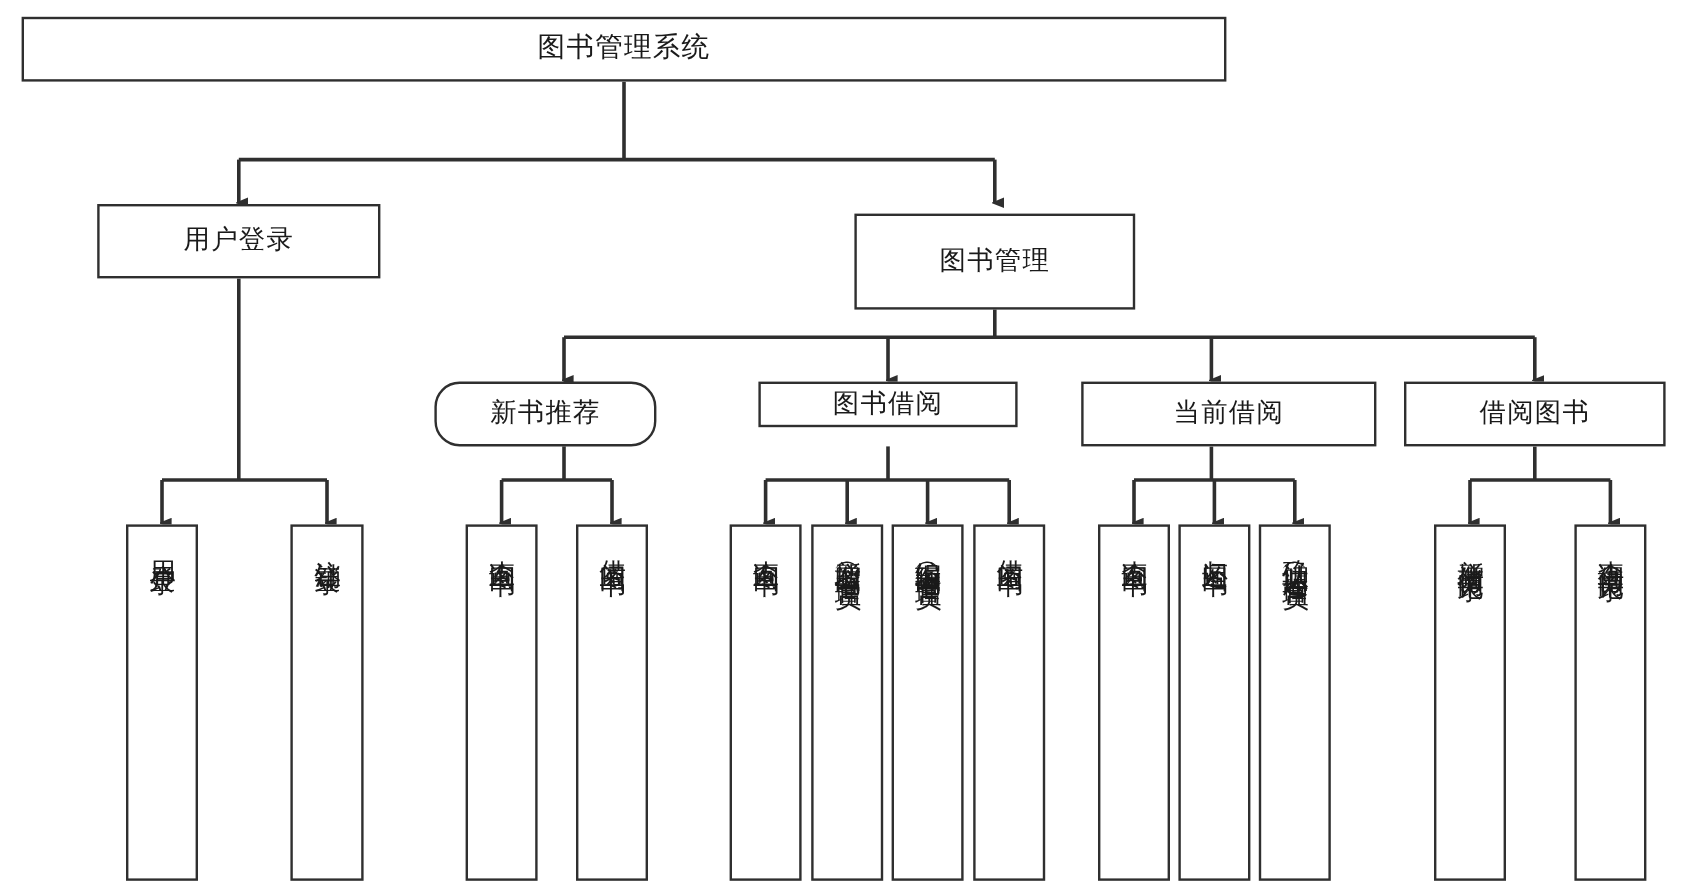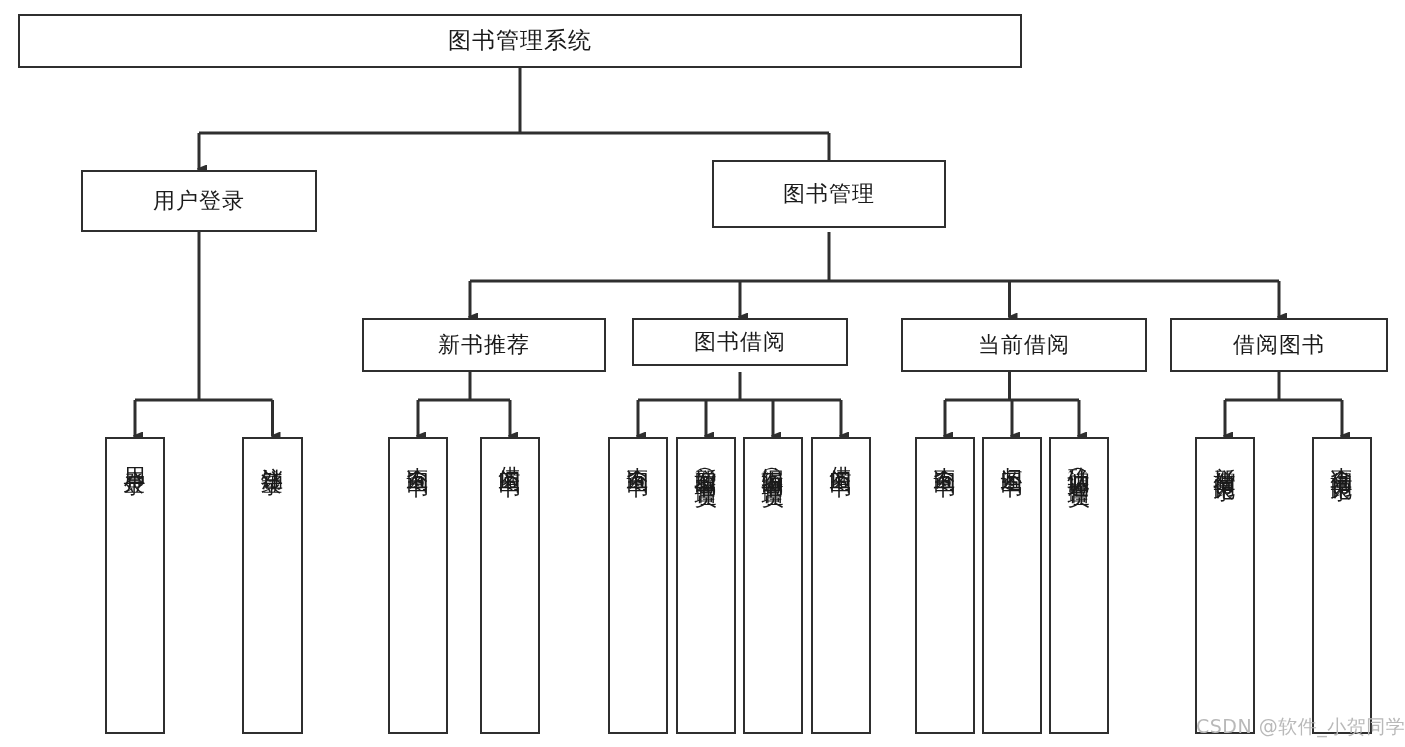--- a/index.html
+++ b/index.html
@@ -111,27 +111,27 @@
         <path d="M1342,400 L1342,436" marker-end="url(#arrow)"></path>
       </g>
   </svg>
   <div id="node-layer">
       <div class="node horiz root" style="left: 18px; top: 14px; width: 1004px; height: 54px;">
         <span>图书管理系统</span>
       </div>
       <div class="node horiz" style="left: 81px; top: 170px; width: 236px; height: 62px;">
         <span>用户登录</span>
       </div>
-      <div class="node horiz" style="left: 712px; top: 160px; width: 234px; height: 68px;">
+      <div class="node horiz" style="left: 712px; top: 178px; width: 234px; height: 80px;">
         <span>图书管理</span>
       </div>
-      <div class="node horiz" style="left: 362px; top: 318px; width: 244px; height: 54px;">
+      <div class="node horiz" style="left: 362px; top: 318px; width: 185px; height: 54px; border-radius: 21px;">
         <span>新书推荐</span>
       </div>
-      <div class="node horiz" style="left: 632px; top: 318px; width: 216px; height: 48px;">
+      <div class="node horiz" style="left: 632px; top: 318px; width: 216px; height: 38px;">
         <span>图书借阅</span>
       </div>
       <div class="node horiz" style="left: 901px; top: 318px; width: 246px; height: 54px;">
         <span>当前借阅</span>
       </div>
       <div class="node horiz" style="left: 1170px; top: 318px; width: 218px; height: 54px;">
         <span>借阅图书</span>
       </div>
       <div class="node vert" style="left: 105px; top: 437px; width: 60px; height: 297px;">
         <span class="vtext">用户登录</span>
@@ -166,14 +166,13 @@
       <div class="node vert" style="left: 1049px; top: 437px; width: 60px; height: 297px;">
         <span class="vtext">确认归还（管理员）</span>
       </div>
       <div class="node vert" style="left: 1195px; top: 437px; width: 60px; height: 297px;">
         <span class="vtext">新增借阅记录</span>
       </div>
       <div class="node vert" style="left: 1312px; top: 437px; width: 60px; height: 297px;">
         <span class="vtext">查询借阅记录</span>
       </div>
     </div>
-  <div class="watermark" style="left: 1196px; top: 714px;">CSDN @软件_小贺同学</div>
 </div>
 
 </body></html>

